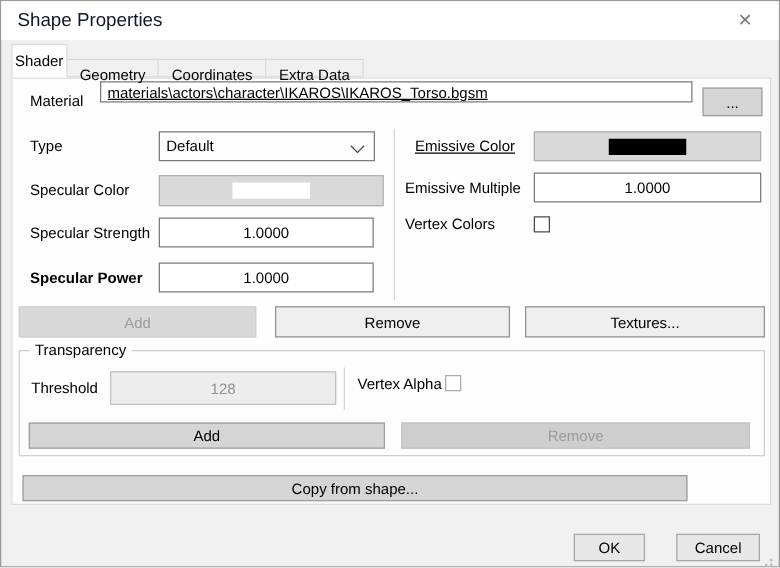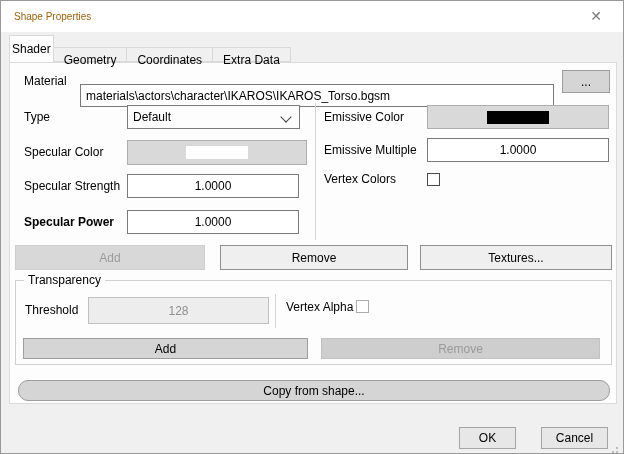--- a/index.html
+++ b/index.html
@@ -7,21 +7,21 @@
     width:624px;height:454px;position:relative;
     font-family:"Liberation Sans","DejaVu Sans",sans-serif;
     font-size:12px;color:#000;background:#ffffff;overflow:hidden;
   }
   .dialog{
     position:absolute;left:0;top:0;width:624px;height:454px;
     background:#f0f0f0;border:1px solid #9a9a9a;box-sizing:border-box;
   }
   
   .titlebar{position:absolute;left:0;top:0;width:100%;height:31px;background:#ffffff;}
-  .title{position:absolute;left:13px;top:0;line-height:31px;color:#a16207;font-size:10px;}
+  .title{position:absolute;left:13px;top:0;line-height:31px;color:#0f172a;font-size:15px;}
   .close-btn{
     position:absolute;right:6px;top:0;width:42px;height:31px;text-align:center;
     line-height:31px;color:#7a7a7a;font-size:14px;cursor:default;
   }
   
   .tabs{position:absolute;left:8px;top:34px;height:27px;display:flex;align-items:flex-end;z-index:3;}
   .tab{
     height:15px;line-height:24px;padding:0 10px;background:#f0f0f0;
     border:1px solid #d9d9d9;margin-right:-1px;box-sizing:border-box;
   }
@@ -99,21 +99,21 @@
   <div class="tabs">
     <div class="tab active">Shader</div>
     <div class="tab">Geometry</div>
     <div class="tab">Coordinates</div>
     <div class="tab">Extra Data</div>
   </div>
 
   <div class="page">
 
     <span class="lbl" style="left:14px;top:7px;line-height:23px;">Material</span>
-    <input class="txt-input" style="left: 70px; top: 21px; width: 474px; height: 23px;" value="materials\actors\character\IKAROS\IKAROS_Torso.bgsm">
+    <input class="txt-input" style="left: 70px; top: 2px; width: 474px; height: 17px; text-decoration: underline;" value="materials\actors\character\IKAROS\IKAROS_Torso.bgsm">
     <button class="btn btn-gray" style="left:552px;top:7px;width:48px;height:23px;">...</button>
 
     <span class="lbl" style="left:14px;top:42px;line-height:24px;">Type</span>
     <div class="combo" style="left:117px;top:42px;width:173px;height:24px;">
       <span>Default</span>
       <span class="chev"></span>
     </div>
 
     <span class="lbl" style="left:14px;top:77px;line-height:25px;">Specular Color</span>
     <div class="swatch-btn" style="left:117px;top:77px;width:180px;height:25px;">
@@ -121,21 +121,21 @@
     </div>
 
     <span class="lbl" style="left:14px;top:111px;line-height:24px;">Specular Strength</span>
     <input class="txt-input num" style="left: 117px; top: 111px; width: 172px; height: 24px;" value="1.0000">
 
     <span class="lbl" style="left:14px;top:147px;line-height:24px;font-weight:bold;">Specular Power</span>
     <input class="txt-input num" style="left: 117px; top: 147px; width: 172px; height: 24px;" value="1.0000">
 
     <div class="vsep" style="left:305px;top:40px;height:137px;"></div>
 
-    <span class="lbl" style="left:314px;top:42px;line-height:24px;">Emissive Color</span>
+    <span class="lbl" style="left:322px;top:42px;line-height:24px;text-decoration:underline;">Emissive Color</span>
     <div class="swatch-btn" style="left:417px;top:42px;width:182px;height:24px;">
       <span class="swatch" style="background: rgb(0, 0, 0);"></span>
     </div>
 
     <span class="lbl" style="left:314px;top:75px;line-height:24px;">Emissive Multiple</span>
     <input class="txt-input num" style="left: 417px; top: 75px; width: 182px; height: 24px;" value="1.0000">
 
     <span class="lbl" style="left:314px;top:107px;line-height:18px;">Vertex Colors</span>
     <span class="cb" style="left:417px;top:110px;"></span>
 
@@ -151,20 +151,20 @@
 
       <div class="vsep" style="left:259px;top:13px;height:34px;"></div>
 
       <span class="lbl" style="left:270px;top:16px;line-height:20px;">Vertex Alpha</span>
       <span class="cb dim" style="left:340px;top:19px;"></span>
 
       <button class="btn btn-gray" style="left:7px;top:57px;width:285px;height:21px;">Add</button>
       <button class="btn btn-dis-b" style="left:305px;top:57px;width:279px;height:21px;" disabled="">Remove</button>
     </div>
 
-    <button class="btn btn-gray" style="left:8px;top:317px;width:592px;height:21px;border-radius:10px;">Copy from shape...</button>
+    <button class="btn btn-gray" style="left:8px;top:317px;width:532px;height:21px;">Copy from shape...</button>
   </div>
 
   <button class="btn btn-std" style="left:458px;top:426px;width:57px;height:22px;">OK</button>
   <button class="btn btn-std" style="left:540px;top:426px;width:67px;height:22px;">Cancel</button>
 
   <span class="grip"></span>
 </div>
 
 </body></html>

